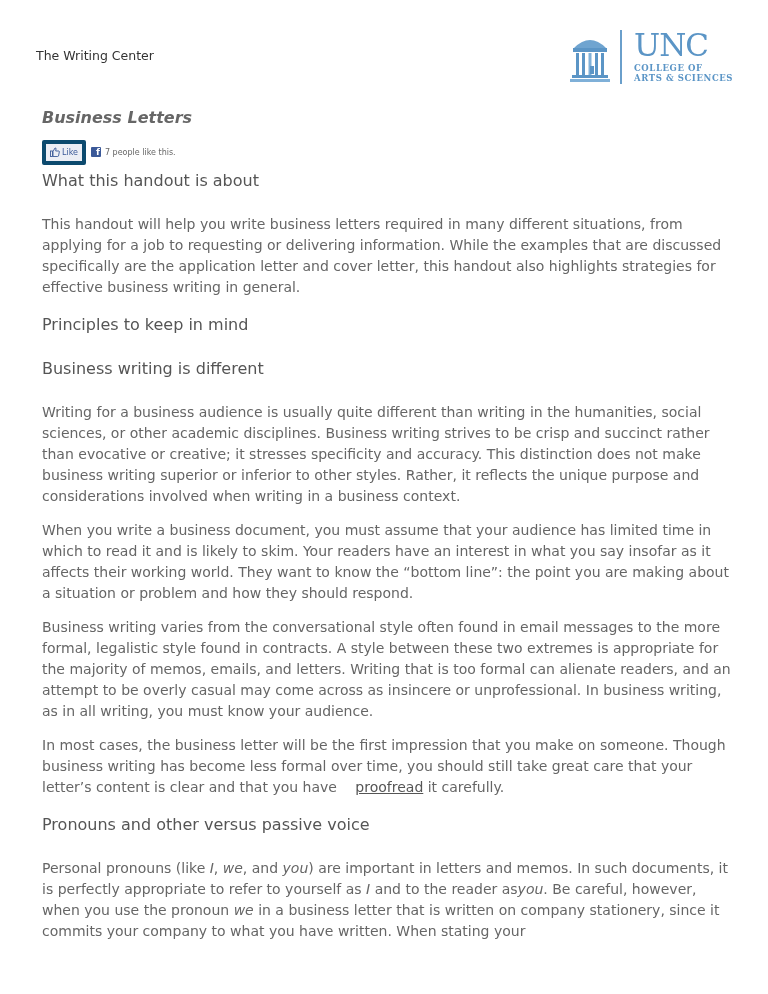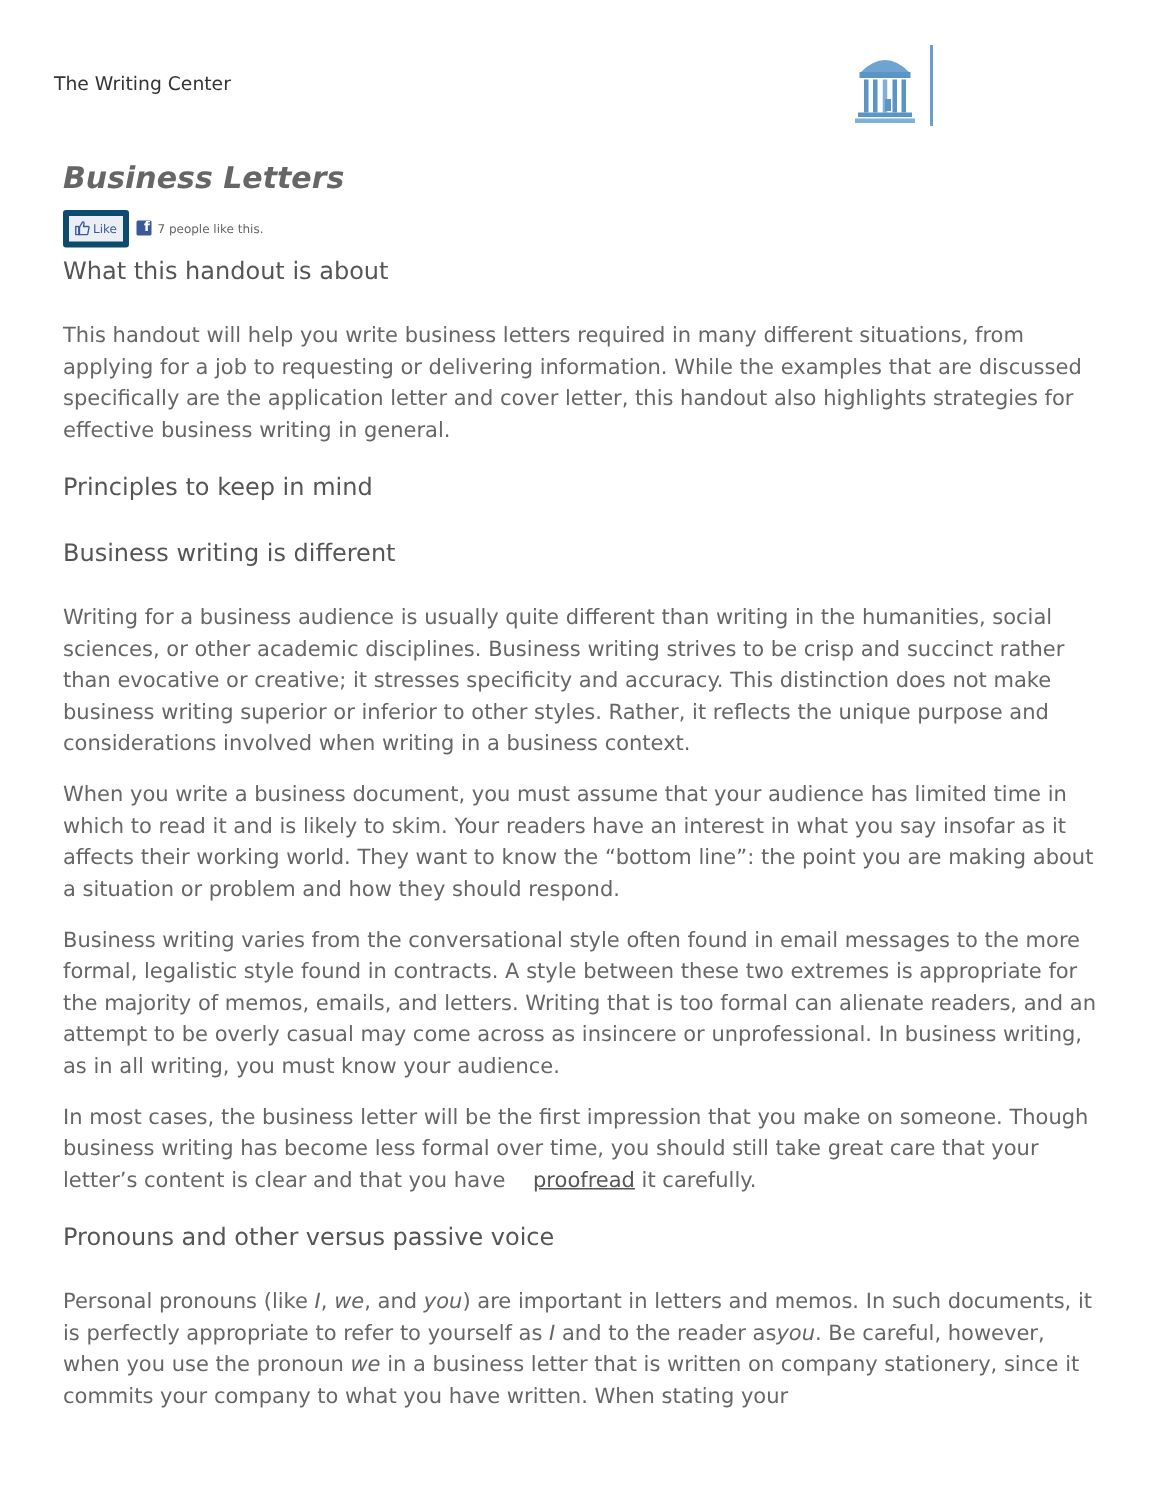--- a/index.html
+++ b/index.html
@@ -68,21 +68,21 @@
     .content {
       position: absolute;
       left: 42px;
       top: 106px;
       width: 690px;
     }
     .page-title {
       font-family: "DejaVu Sans", sans-serif;
       font-weight: bold;
       font-style: italic;
-      font-size: 20px;
+      font-size: 16px;
       color: #666666;
       margin: 0 0 12px 0;
       line-height: 24px;
     }
     .like-bar {
       display: flex;
       align-items: center;
       height: 20px;
       margin-bottom: 12px;
     }
@@ -159,20 +159,25 @@
     <rect x="6" y="19" width="3" height="22" fill="#5b95c6"></rect>
     <rect x="12" y="19" width="3" height="22" fill="#5b95c6"></rect>
     <rect x="18.5" y="19" width="3" height="22" fill="#7fb0d8"></rect>
     <rect x="25" y="19" width="3" height="22" fill="#5b95c6"></rect>
     <rect x="31" y="19" width="3" height="22" fill="#5b95c6"></rect>
     <rect x="20" y="32" width="4" height="8" fill="#5b95c6"></rect>
     <rect x="2" y="41" width="36" height="3" fill="#5b95c6"></rect>
     <rect x="0" y="45" width="40" height="3" fill="#7fb0d8"></rect>
   </svg>
   <div class="logo-divider"></div>
+  <div class="logo-text">
+    <span class="logo-unc">UNC</span>
+    <span class="logo-college">COLLEGE OF</span>
+    <span class="logo-college" style="margin-top:0">ARTS &amp; SCIENCES</span>
+  </div>
 </div>
 
 <div class="content">
   <h1 class="page-title">Business Letters</h1>
 
   <div class="like-bar">
     <div class="like-button">
       <svg viewBox="0 0 10 10">
         <rect x="0.5" y="4" width="2" height="5.5" fill="none" stroke="#3b5998" stroke-width="0.9"></rect>
         <path d="M3 4.5 L5 1 Q6 0.5 6 2 L5.7 4 L9 4 Q9.6 4.3 9.3 5 L8.5 9 Q8.3 9.5 7.6 9.5 L3 9.5 Z" fill="none" stroke="#3b5998" stroke-width="0.9"></path>

